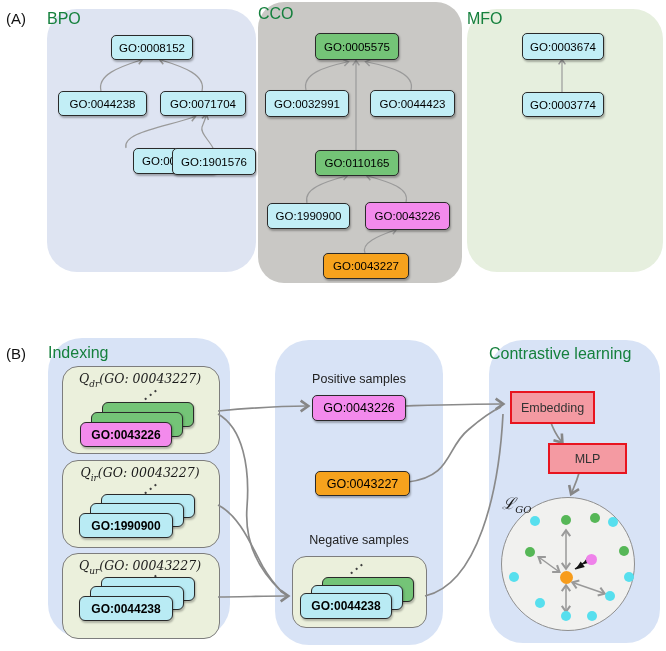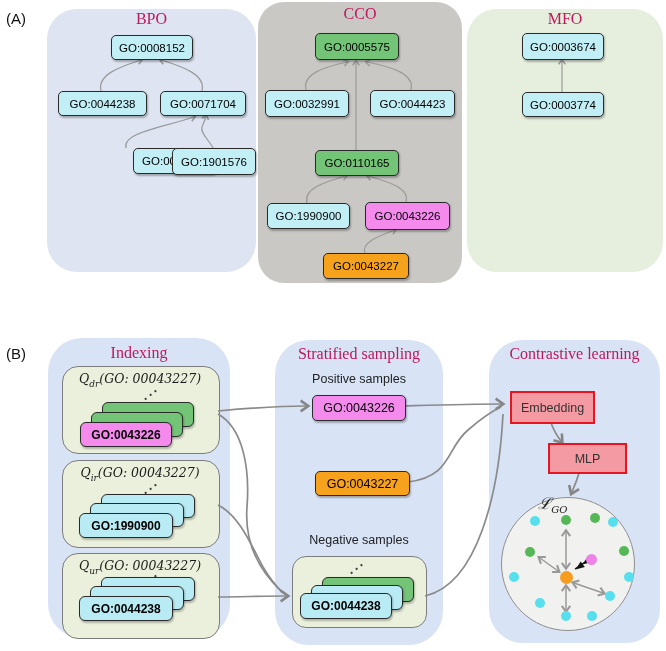--- a/index.html
+++ b/index.html
@@ -3,21 +3,21 @@
 <meta charset="utf-8">
 <style>
   html,body{margin:0;padding:0;background:#fff;}
   #canvas{position:relative;width:666px;height:651px;background:#ffffff;
           font-family:"Liberation Sans",sans-serif;overflow:hidden;}
 
   .corner-label{position:absolute;font-size:15px;color:#111;}
 
   .ont-panel{position:absolute;}
   .stage-panel{position:absolute;border-radius:34px;}
-  .panel-title{position:absolute;text-align:center;font-size:16px;color:#be185d;font-family:Liberation Serif, serif;}
+  .panel-title{position:absolute;text-align:left;font-size:16px;color:#15803d;}
 
   .go-node{position:absolute;display:flex;align-items:center;justify-content:center;
            border:1.4px solid #2a2a2a;border-radius:5px;font-weight:normal;font-size:11.5px;
            color:#000;background:#c2eef6;box-shadow:1px 1.5px 2px rgba(0,0,0,0.28);z-index:3;}
   .n-green{background:#74c477;}
   .n-pink{background:#f38aec;}
   .n-orange{background:#f6a21d;}
 
   .group-box{position:absolute;background:#ebf0dc;border:1.4px solid #7d7d7d;border-radius:16px;z-index:1;}
   .card{position:absolute;border:1.4px solid #2a2a2a;border-radius:6px;z-index:2;
@@ -106,36 +106,35 @@
   <div class="card c-cyan front" style="left:79px;top:513px;width:92px;height:23px;">GO:1990900</div>
 
   <div class="group-box" style="left:62px;top:553px;width:156px;height:84px;"></div>
   <div class="formula" style="left:62px;top:558px;width:156px;"><span>Q</span><sub>ur</sub><span>(GO: 00043227)</span></div>
   <div class="dots" style="left:142px;top:571px;">···</div>
   <div class="card c-cyan" style="left:101px;top:577px;width:92px;height:22px;"></div>
   <div class="card c-cyan" style="left:90px;top:586px;width:92px;height:22px;"></div>
   <div class="card c-cyan front" style="left:79px;top:596px;width:92px;height:23px;">GO:0044238</div>
 
   <div class="stage-panel" style="left:275px;top:340px;width:168px;height:305px;background:#d8e3f6;"></div>
-  <div class="panel-title" style="left:275px;top:345px;width:168px;">Stratified sampling</div>
   <div class="small-label" style="left:275px;top:372px;width:168px;">Positive samples</div>
   <div class="go-node n-pink" style="left:312px;top:395px;width:92px;height:24px;font-size:12.5px;">GO:0043226</div>
   <div class="go-node n-orange" style="left:315px;top:471px;width:93px;height:23px;font-size:12.5px;">GO:0043227</div>
   <div class="small-label" style="left:275px;top:533px;width:168px;">Negative samples</div>
   <div class="group-box" style="left:292px;top:556px;width:133px;height:70px;border-radius:14px;"></div>
   <div class="dots" style="left:348px;top:560px;">···</div>
   <div class="card c-green" style="left:322px;top:577px;width:90px;height:23px;"></div>
   <div class="card c-cyan" style="left:311px;top:585px;width:90px;height:23px;"></div>
   <div class="card c-cyan front" style="left:300px;top:593px;width:90px;height:24px;">GO:0044238</div>
 
   <div class="stage-panel" style="left:489px;top:340px;width:171px;height:303px;background:#d8e3f6;"></div>
   <div class="panel-title" style="left:489px;top:345px;width:171px;">Contrastive learning</div>
   <div class="red-box" style="left:510px;top:391px;width:81px;height:29px;">Embedding</div>
   <div class="red-box" style="left:548px;top:443px;width:75px;height:27px;">MLP</div>
-  <div class="loss-label" style="left:502px;top:492px;margin-left:36px;"><span>ℒ</span><sub>GO</sub></div>
+  <div class="loss-label" style="left:502px;top:492px;"><span>ℒ</span><sub>GO</sub></div>
   <div class="embed-circle" style="left:501px;top:497px;width:132px;height:132px;"></div>
 
   <div class="dot d-cyan" style="left:530px;top:516px;"></div>
   <div class="dot d-green" style="left:561px;top:515px;"></div>
   <div class="dot d-green" style="left:590px;top:513px;"></div>
   <div class="dot d-cyan" style="left:608px;top:517px;"></div>
   <div class="dot d-green" style="left:525px;top:547px;"></div>
   <div class="dot d-pink" style="left:586px;top:554px;"></div>
   <div class="dot d-green" style="left:619px;top:546px;"></div>
   <div class="dot d-cyan" style="left:509px;top:572px;"></div>

